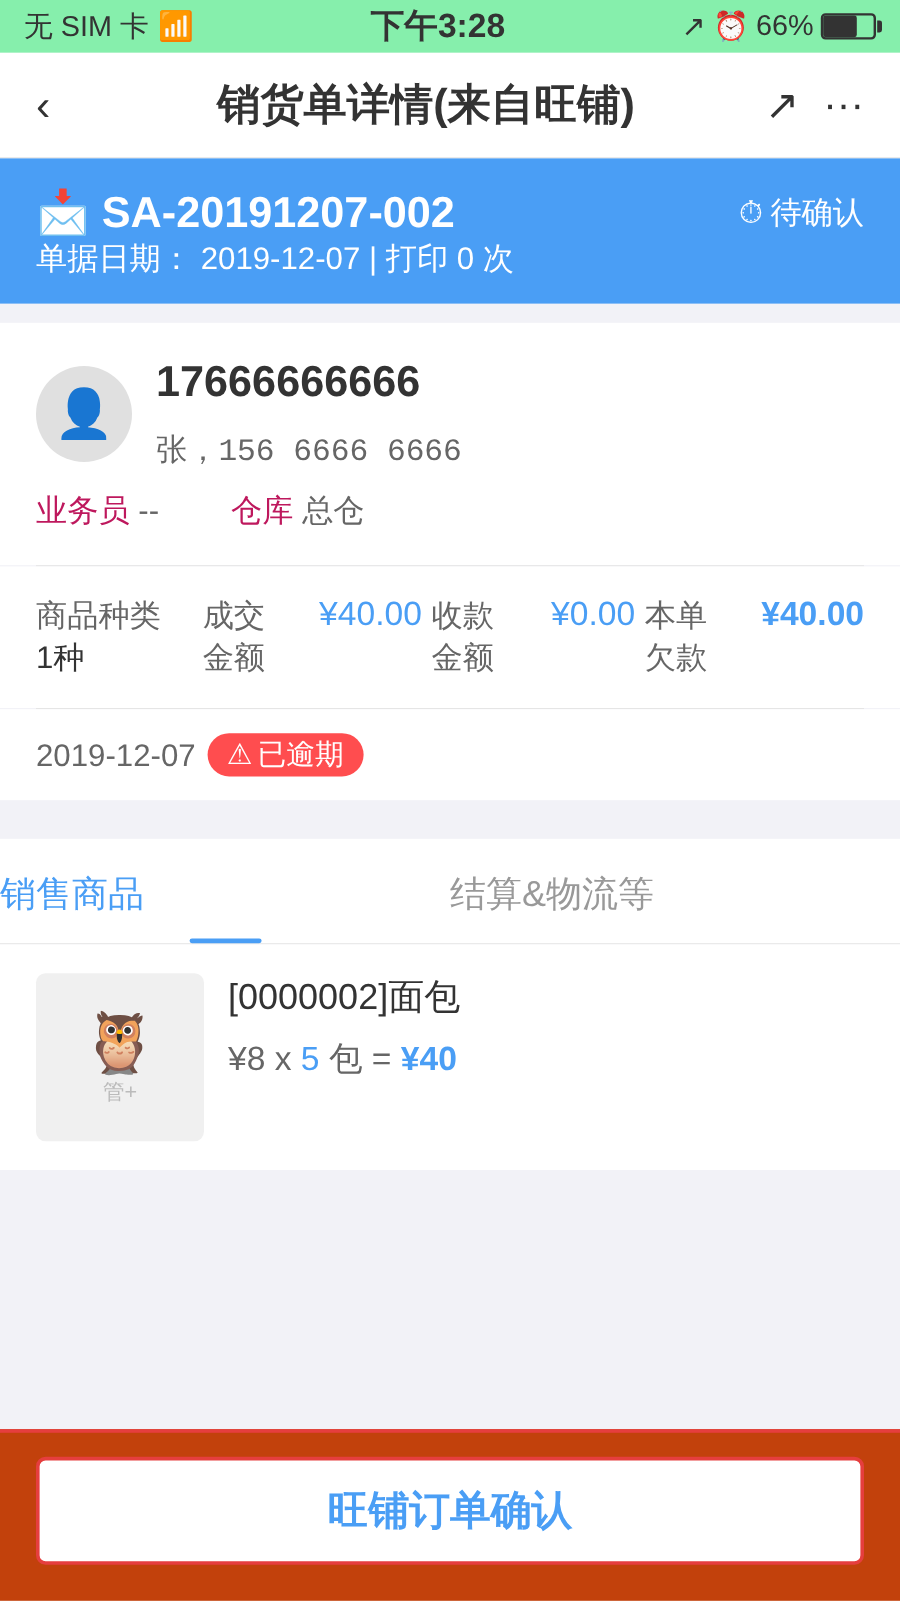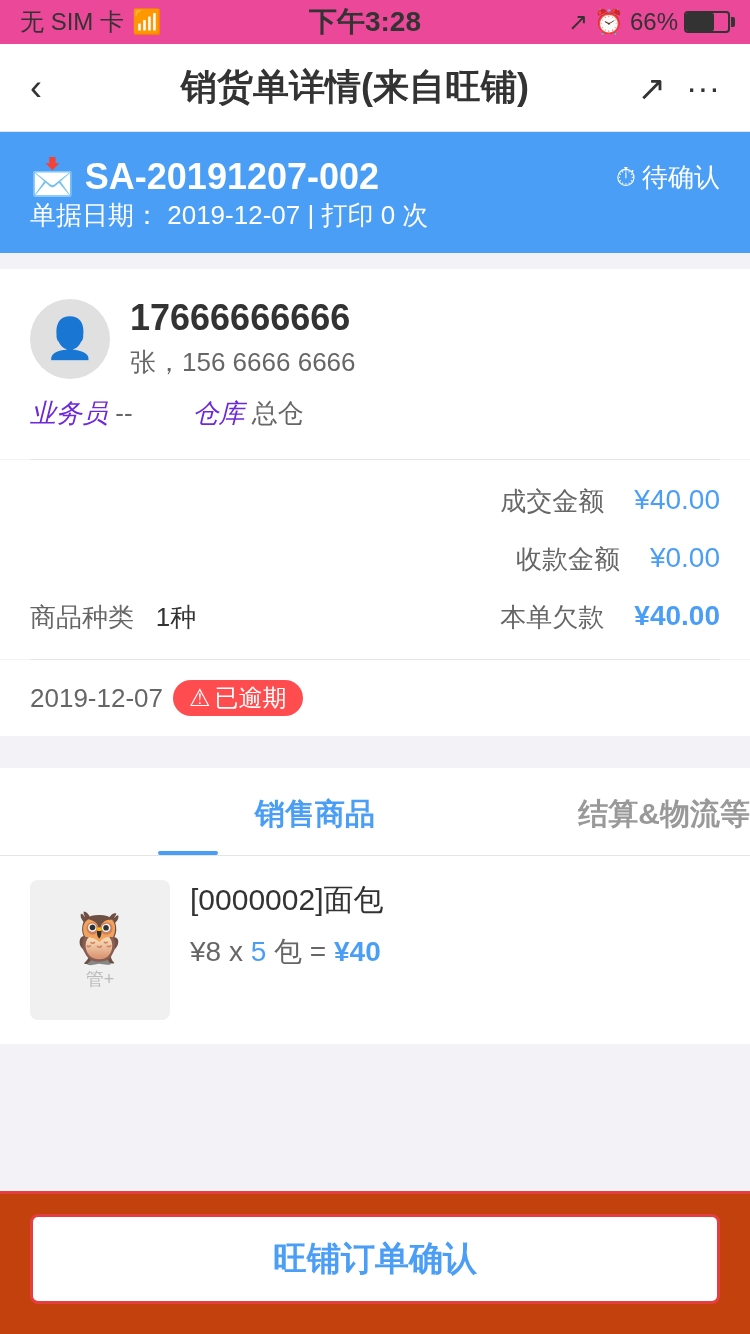--- a/index.html
+++ b/index.html
@@ -10,21 +10,21 @@
       font-family: -apple-system, 'PingFang SC', 'Helvetica Neue', sans-serif;
       background: #f2f2f7;
       font-size: 28px;
       color: #333;
     }
 
     
     .status-bar {
       width: 750px;
       height: 44px;
-      background: #ec4899;
+      background: #86efac;
       display: flex;
       align-items: center;
       justify-content: space-between;
       padding: 0 20px;
       font-size: 24px;
       font-weight: 500;
     }
     .status-left { display: flex; align-items: center; gap: 8px; }
     .status-center { font-size: 28px; font-weight: 600; }
     .status-right { display: flex; align-items: center; gap: 6px; font-size: 24px; }
@@ -116,28 +116,28 @@
     }
     .avatar {
       width: 80px; height: 80px;
       background: #e0e0e0;
       border-radius: 50%;
       display: flex; align-items: center; justify-content: center;
       font-size: 40px; color: #aaa; flex-shrink: 0;
     }
     .customer-info { flex: 1; }
     .customer-phone { font-size: 36px; font-weight: 600; color: #333; }
-    .customer-name { font-size: 26px; color: #666; margin-top: 6px; }
+    .customer-name { font-size: 26px; color: #666; margin-top: 18px; font-family: Liberation Mono, monospace; }
     .customer-meta {
       display: flex;
       margin-top: 16px;
       gap: 60px;
     }
     .meta-item { font-size: 26px; color: #666; }
-    .meta-label { color: #6d28d9; font-style: italic; }
+    .meta-label { color: #be185d; }
 
     
     .divider {
       height: 16px;
       background: #f2f2f7;
     }
     .thin-divider {
       height: 1px;
       background: #e5e5e5;
       margin: 0 30px;
@@ -148,21 +148,21 @@
       background: #fff;
       padding: 24px 30px;
     }
     .summary-row {
       display: flex;
       justify-content: space-between;
       align-items: flex-end;
     }
     .summary-left { font-size: 26px; color: #666; }
     .product-count { color: #333; font-size: 26px; }
-    .summary-right { display: flex; flex-direction: column; align-items: flex-end; gap: 23px; }
+    .summary-right { display: flex; flex-direction: row; align-items: flex-end; gap: 8px; }
     .summary-item { display: flex; justify-content: space-between; gap: 30px; font-size: 26px; color: #666; }
     .amount-blue { color: #4a9ef5; font-size: 28px; }
     .amount-blue-lg { color: #4a9ef5; font-size: 28px; font-weight: 600; }
 
     
     .due-section {
       background: #fff;
       padding: 20px 30px;
       font-size: 26px;
       color: #666;
@@ -183,27 +183,26 @@
     .tabs-section {
       background: #fff;
       margin-top: 16px;
       border-bottom: 1px solid #e5e5e5;
     }
     .tabs-row {
       display: flex;
     }
     .tab-item {
       flex: 1;
-      text-align: right;
+      text-align: left;
       padding: 26px 0 20px;
       font-size: 30px;
       color: #999;
       cursor: pointer;
       position: relative;
-      font-weight: bold;
     }
     .tab-item.active {
       color: #4a9ef5;
     }
     .tab-item.active::after {
       content: '';
       position: absolute;
       bottom: 0; left: 50%;
       transform: translateX(-50%);
       width: 60px; height: 4px;

